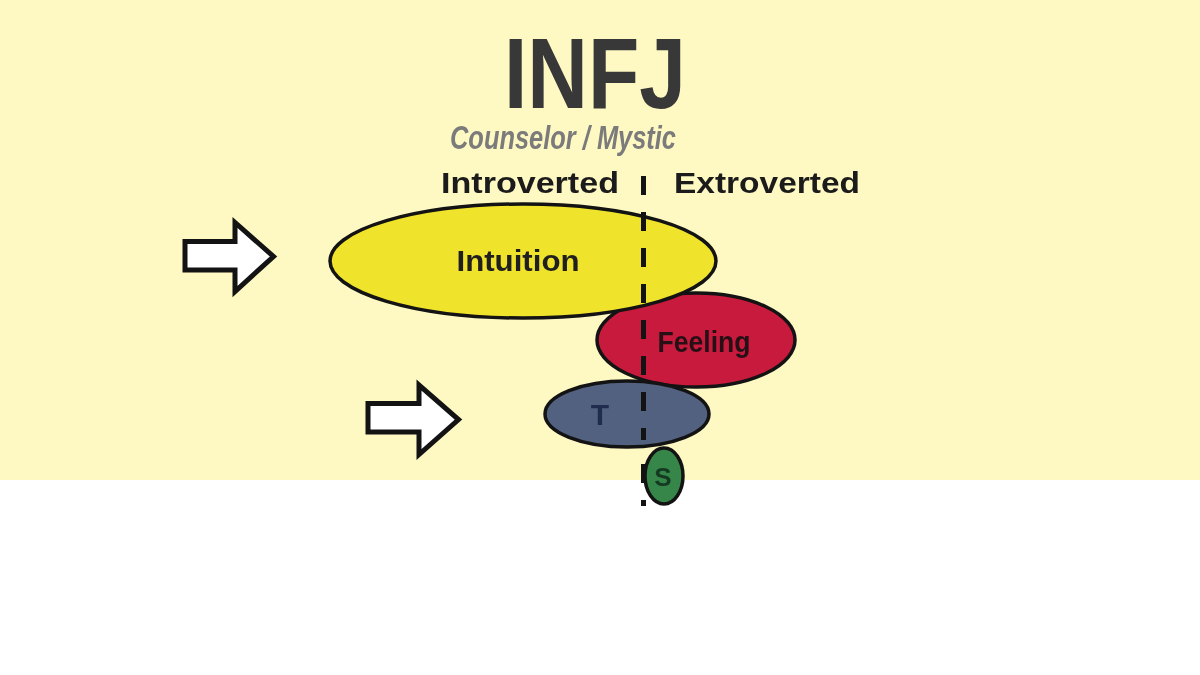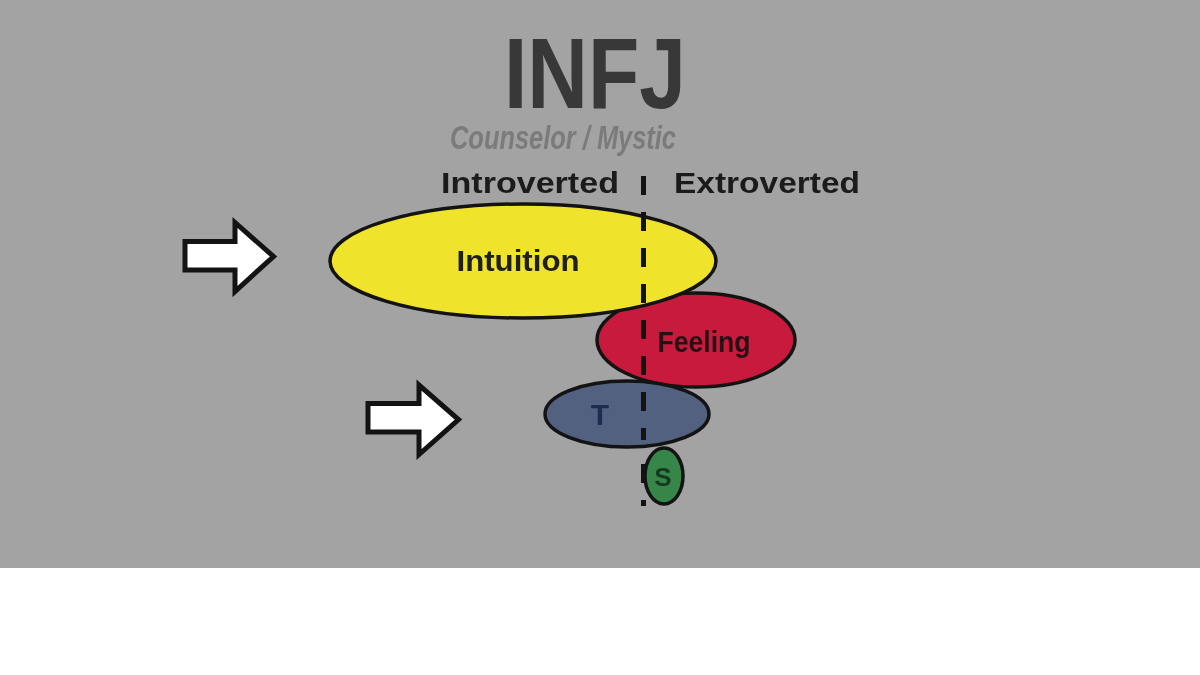--- a/index.html
+++ b/index.html
@@ -2,21 +2,21 @@
 <html><head>
 <meta charset="utf-8">
 <style>
   html, body { margin: 0; padding: 0; }
   body {
     width: 1200px; height: 675px;
     background: #ffffff;
     font-family: "Liberation Sans", sans-serif;
     overflow: hidden;
   }
-  .stage { position: relative; width: 1200px; height: 568px; background: #a3a3a3; }
+  .stage { position: relative; width: 1200px; height: 480px; background: #fef9c3; }
   svg { position: absolute; left: 0; top: 0; }
   text { font-family: "Liberation Sans", sans-serif; }
   .title-text      { font-size: 100px; font-weight: bold; fill: #383838; }
   .subtitle-text   { font-size: 34px;  font-weight: bold; font-style: italic; fill: #7b7b7b; }
   .axis-text       { font-size: 30px;  font-weight: bold; fill: #1b1b1b; }
   .ellipse-label   { font-size: 29px;  font-weight: bold; fill: #1f1f1f; }
   .t-label         { font-size: 30px;  font-weight: bold; fill: #1f2c4d; }
   .s-label         { font-size: 26px;  font-weight: bold; fill: #143a22; }
   .feeling-label   { fill: #261016; }
 </style>

